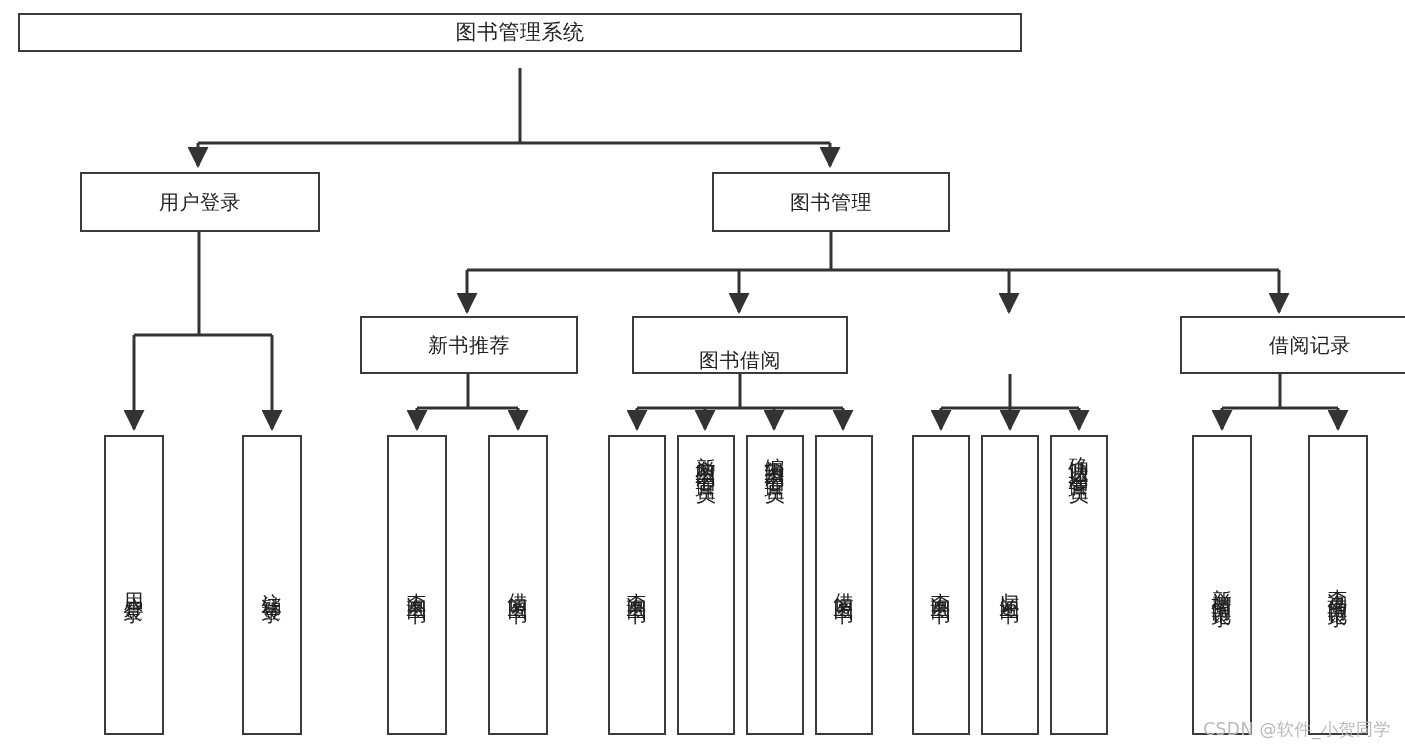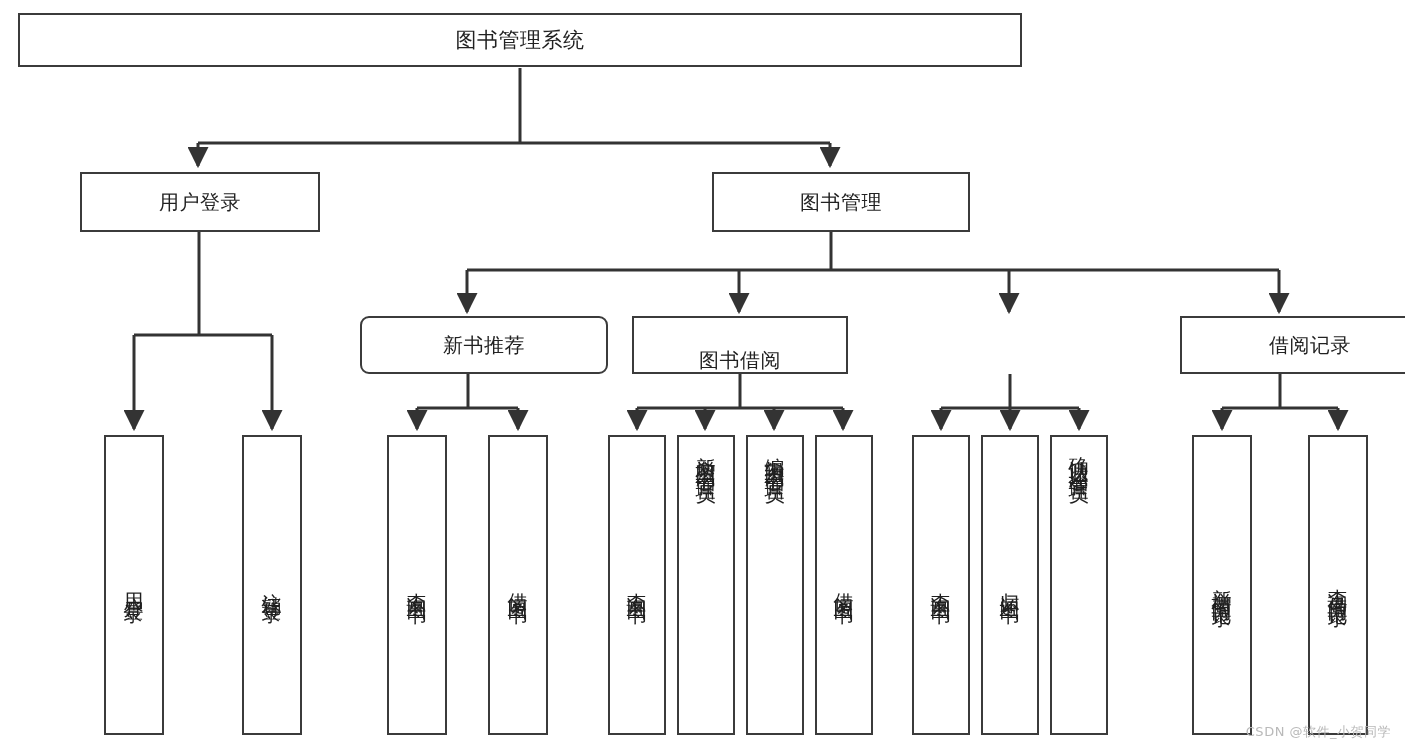--- a/index.html
+++ b/index.html
@@ -52,21 +52,21 @@
     line-height:1.2;
     color:#1f1f1f;
     white-space:nowrap;
   }
   .leafwrap.topalign{justify-content:flex-start;padding-top:4px;}
 
   #watermark{
     position:absolute;
     right:14px;
     bottom:6px;
-    font-size:13px;
+    font-size:17px;
     color:#b9b9b9;
     letter-spacing:0.5px;
     user-select:none;
   }
 </style>
 </head>
 <body>
 
 <div id="canvas">
 
@@ -113,32 +113,32 @@
       <path d="M 1010 408 L 1010 429" marker-end="url(#arrow)"></path>
       <path d="M 1079 408 L 1079 429" marker-end="url(#arrow)"></path>
 
       <path d="M 1280 374 L 1280 408"></path>
       <path d="M 1222 408 L 1338 408"></path>
       <path d="M 1222 408 L 1222 429" marker-end="url(#arrow)"></path>
       <path d="M 1338 408 L 1338 429" marker-end="url(#arrow)"></path>
     </g>
   </svg>
 
-  <div class="node root" style="left:18px;top:13px;width:1004px;height:54px;">
+  <div class="node root" style="left:18px;top:13px;width:1004px;height:39px;">
     <span class="lbl">图书管理系统</span>
   </div>
 
   <div class="node tier2" style="left:80px;top:172px;width:240px;height:60px;">
     <span class="lbl">用户登录</span>
   </div>
-  <div class="node tier2" style="left:712px;top:172px;width:258px;height:60px;">
+  <div class="node tier2" style="left:712px;top:172px;width:238px;height:60px;">
     <span class="lbl">图书管理</span>
   </div>
 
-  <div class="node tier3" style="left:360px;top:316px;width:248px;height:58px;border-radius:9px;">
+  <div class="node tier3" style="left:360px;top:316px;width:218px;height:58px;">
     <span class="lbl">新书推荐</span>
   </div>
   <div class="node tier3" style="left:632px;top:316px;width:216px;height:58px;align-items:flex-end;">
     <span class="lbl">图书借阅</span>
   </div>
   <div class="node tier3" style="left:1172px;top:316px;width:260px;height:58px;margin-left:8px;">
     <span class="lbl">借阅记录</span>
   </div>
 
   <div class="leafwrap" style="left:104px;top:435px;width:60px;height:300px;">

